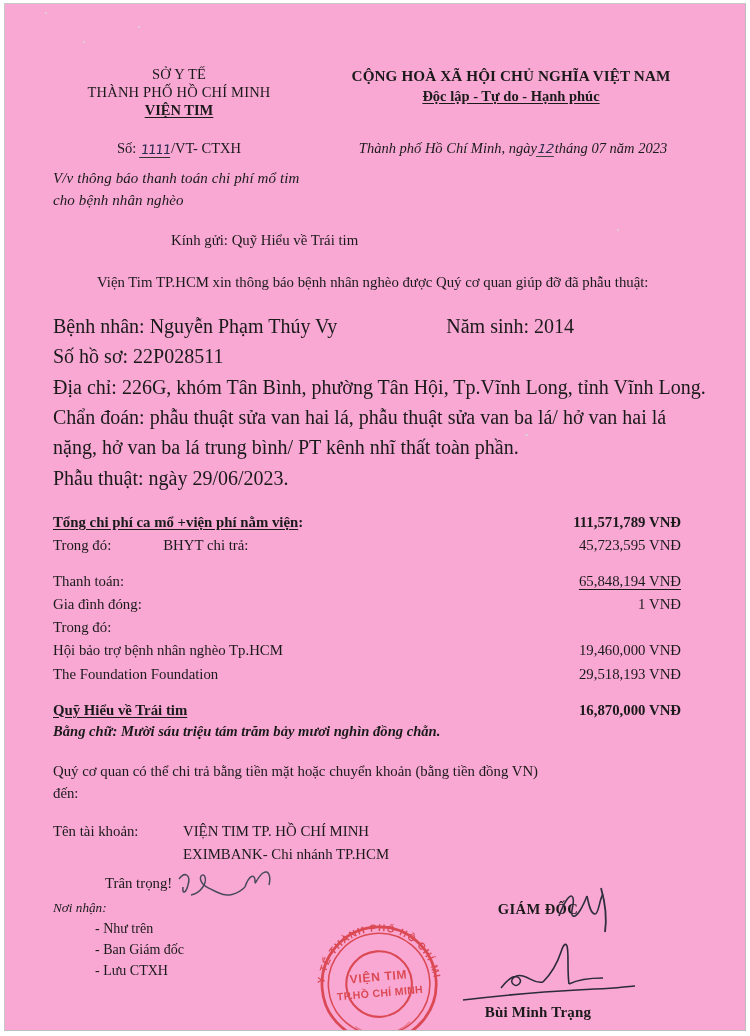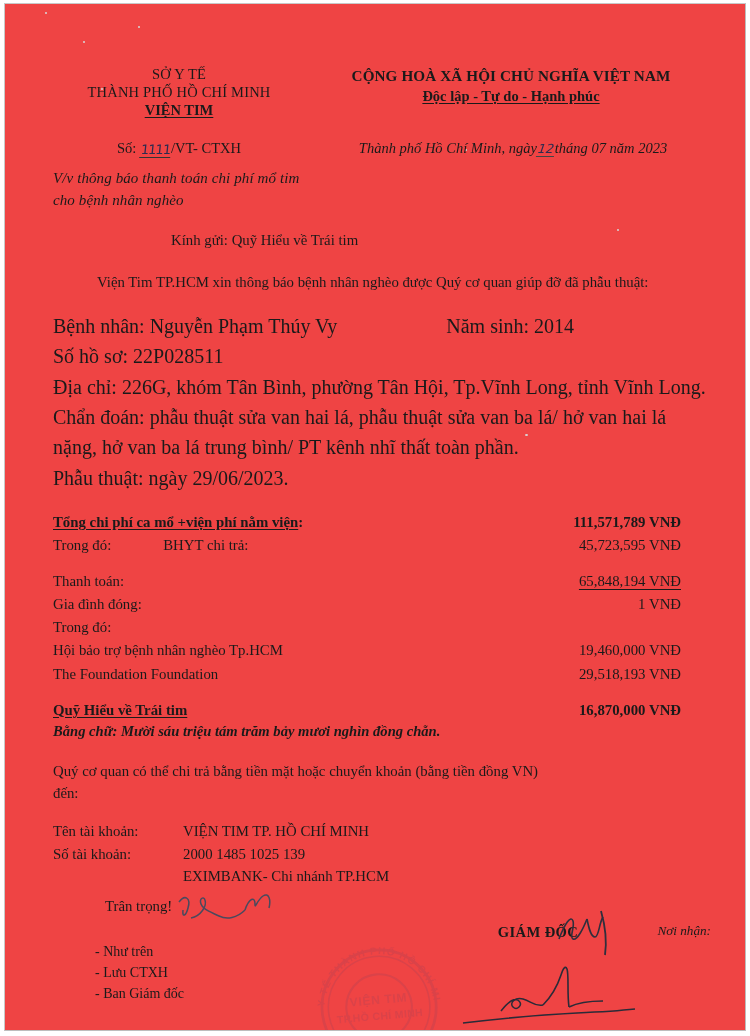--- a/index.html
+++ b/index.html
@@ -14,21 +14,21 @@
     color: #1a1a1a;
     position: relative;
     overflow: hidden;
   }
 
   
   .scan-page {
     position: absolute;
     left: 4px; top: 3px;
     width: 742px; height: 1028px;
-    background: #ef4444;
+    background: #f9a8d4;
     border: 1px solid #c8c8c8;
     border-right-color: #bdbdbd;
     border-bottom-color: #bdbdbd;
     overflow: hidden;
   }
   .paper {
     position: absolute;
     inset: 0;
     padding: 0;
   }
@@ -229,21 +229,20 @@
 
   
   .footer {
     margin-top: 8px;
     position: relative;
     min-height: 150px;
   }
   .recv-title {
     font-size: 13.2px;
     font-style: italic;
-    text-align: right;
   }
   .recv-list {
     margin: 2px 0 0 0;
     padding-left: 42px;
     list-style: none;
     font-size: 14px;
     line-height: 1.5;
   }
 
   .sign-block {
@@ -410,45 +409,41 @@
         <div>Quý cơ quan có thể chi trả bằng tiền mặt hoặc chuyển khoản (bằng tiền đồng VN)</div>
         <div>đến:</div>
       </div>
 
       <div class="bank">
         <div class="bank-row">
           <span class="bank-key">Tên tài khoản:</span>
           <span class="bank-val">VIỆN TIM TP. HỒ CHÍ MINH</span>
         </div>
         <div class="bank-row">
-          <span class="bank-key">Số tài khoản:</span>
-          <span class="bank-val">2000 1485 1025 139</span>
-        </div>
-        <div class="bank-row">
           <span class="bank-key"></span>
           <span class="bank-val">EXIMBANK- Chi nhánh TP.HCM</span>
         </div>
       </div>
 
       <div class="regards">
         <span>Trân trọng!</span>
         <svg class="scribble" style="left:118px;top:-10px;" width="130" height="44" viewBox="0 0 130 44">
           <path d="M8,14 C14,6 20,10 17,20 C15,28 11,30 12,22" fill="none" stroke="#4a4a5e" stroke-width="1.5"></path>
           <path d="M20,30 C30,28 36,18 34,12 C33,8 28,10 30,16 C32,22 40,24 48,28 C56,32 66,30 74,22" fill="none" stroke="#4a4a5e" stroke-width="1.5"></path>
           <path d="M74,22 C78,10 84,8 84,16 C84,22 86,12 92,8 C98,4 100,12 98,20" fill="none" stroke="#4a4a5e" stroke-width="1.5"></path>
         </svg>
       </div>
 
       <div class="footer">
 
         <div class="recv-title">Nơi nhận:</div>
         <ul class="recv-list">
           <li>- Như trên</li>
+          <li>- Ban Giám đốc</li>
           <li>- Lưu CTXH</li>
-          <li>- Ban Giám đốc</li>
         </ul>
 
         <div class="sign-block">
           <span class="sign-title">GIÁM ĐỐC</span>
 
           <svg class="scribble" style="left:126px;top:-16px;" width="96" height="56" viewBox="0 0 96 56">
             <path d="M10,32 C16,16 22,8 24,14 C26,20 20,30 24,32 C28,34 34,22 38,12" fill="none" stroke="#2f2f3d" stroke-width="1.6"></path>
             <path d="M38,12 C40,22 42,30 46,30 C50,30 50,16 54,10" fill="none" stroke="#2f2f3d" stroke-width="1.6"></path>
             <path d="M52,4 C56,18 58,34 56,48" fill="none" stroke="#2f2f3d" stroke-width="1.8"></path>
           </svg>

